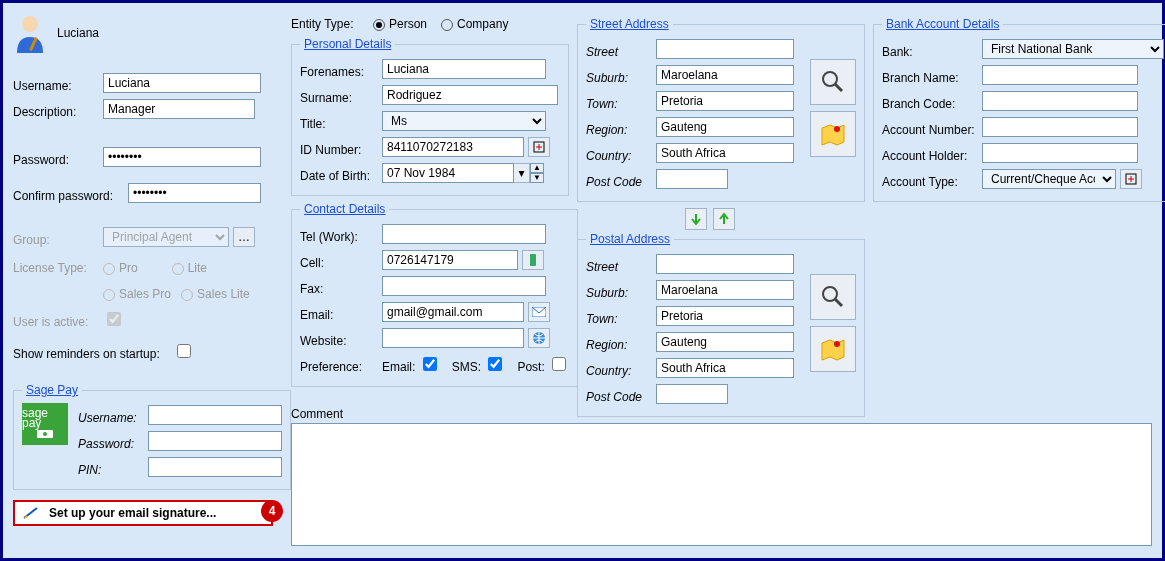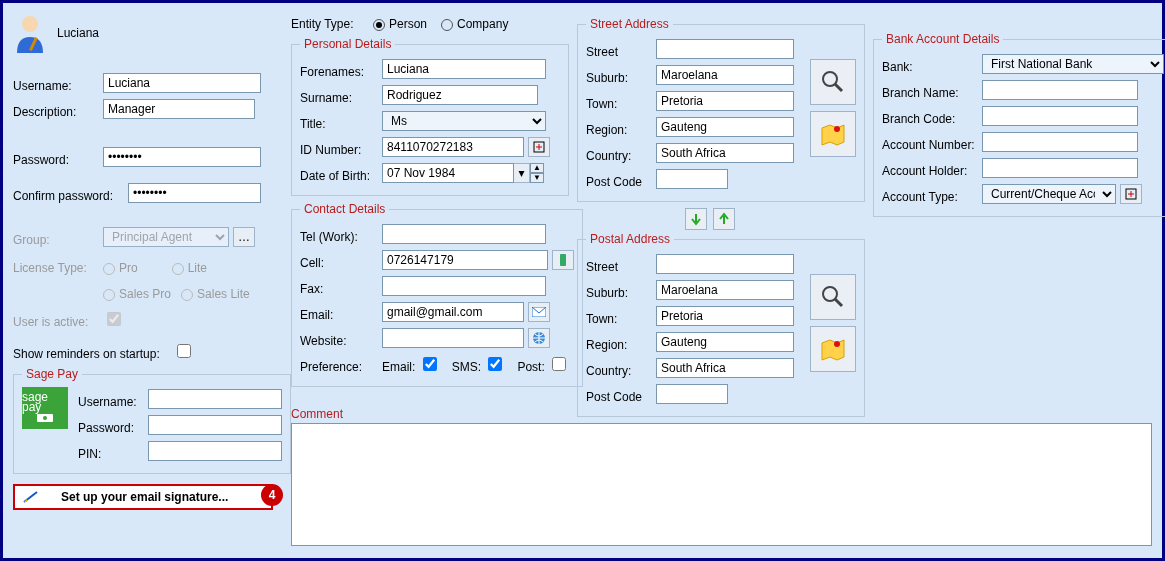--- a/index.html
+++ b/index.html
@@ -2,55 +2,55 @@
 <html><head>
 <meta charset="utf-8">
 <style>
   * { box-sizing: border-box; font-family: "Segoe UI", Tahoma, sans-serif; font-size: 12px; }
   body { margin: 0; background: #fff; }
   .frame { width: 1165px; height: 561px; border: 3px solid #000080; background: #d8e8f8; position: relative; }
   .col { position: absolute; }
   .left  { left: 10px;  top: 10px; width: 270px; }
   .mid   { left: 288px; top: 6px;  width: 278px; }
   .addr  { left: 574px; top: 14px; width: 288px; }
-  .bank  { left: 870px; top: 29px; width: 280px; }
+  .bank  { left: 870px; top: 14px; width: 280px; }
 
   .avatar { display:inline-block; vertical-align:middle; }
   .user-head { display:flex; align-items:center; gap:10px; margin-bottom:18px; }
 
   .row { display:flex; align-items:flex-end; margin-bottom:4px; min-height:22px; }
   .lbl { width: 90px; color:#000; }
-  .lbl.w70 { width:70px; } .lbl.w82{width:82px;} .lbl.w100{width:100px;} .lbl.w115{width:115px;}
+  .lbl.w70 { width:70px;font-style:italic; } .lbl.w82{width:82px;} .lbl.w100{width:100px;} .lbl.w115{width:115px;}
   .disabled { color:#9a9a9a; }
   input[type=text], input[type=password], select, textarea {
     border:1px solid #7a97b0; background:#fff; height:20px; padding:1px 4px;
   }
   select { background:#eef4fb; }
   .chk { width:14px; height:14px; }
 
   fieldset { border:1px solid #b6c9dc; margin:0 0 6px 0; padding:6px 8px 8px 8px; }
-  legend  { color:#b91c1c; padding:0 4px; font-size:12px; }
+  legend  { color:#1d4ed8; padding:0 4px; font-size:12px;text-decoration:underline; }
 
   .iconbtn { width:22px; height:20px; border:1px solid #9fb4c8; background:#e8eef6; display:inline-flex; align-items:center; justify-content:center; cursor:pointer; }
   .iconbtn.big { width:46px; height:46px; background:#eaeff5; }
   .arrowbtn { width:22px; height:22px; border:1px solid #9fb4c8; background:#eaeff5; display:inline-flex; align-items:center; justify-content:center; cursor:pointer;}
   .spinner { display:flex; flex-direction:column; }
   .spin { width:14px; height:10px; border:1px solid #7a97b0; background:#e8eef6; font-size:8px; line-height:8px; text-align:center; cursor:pointer;}
 
   .sagebox { width:46px; height:42px; background:#3aa33a; color:#fff; display:flex; flex-direction:column; align-items:center; justify-content:center; font-size:9px; line-height:10px; }
-  .sigbtn { width:260px; height:26px; border:2px solid #cc0000; background:#fff; display:flex; align-items:center; gap:22px; padding:0 8px; font-weight:bold; cursor:pointer; position:relative;}
+  .sigbtn { width:260px; height:26px; border:2px solid #cc0000; background:#fff; display:flex; align-items:center; gap:10px; padding:0 8px; font-weight:bold; cursor:pointer; position:relative;}
   .badge { position:absolute; right:-12px; top:-2px; width:22px; height:22px; border-radius:50%; background:#cc0000; color:#fff; display:flex; align-items:center; justify-content:center; font-weight:bold;}
 
   .radio-dot{ width:12px;height:12px;border:1px solid #555;border-radius:50%;display:inline-flex;align-items:center;justify-content:center;margin-right:4px;}
   .radio-dot.sel::after{content:"";width:6px;height:6px;background:#000;border-radius:50%;}
   .radio-dot.dis{border-color:#bbb;}
 
   .comment-wrap{ position:absolute; left:288px; top:404px; right:10px; bottom:10px; }
   .comment-area{ width:100%; height:calc(100% - 18px); border:1px solid #7a97b0; background:#fff; resize:none; overflow-y:scroll;}
-  .sect-label{ color:#b91c1c; margin-bottom:2px; display:block;}
+  .sect-label{ color:#000000; margin-bottom:2px; display:block;}
 
   svg { display:block; }
 </style>
 </head>
 <body>
 
 <div class="frame">
 
   <div class="col left">
     <div class="user-head">
@@ -110,21 +110,21 @@
     <div class="row" style="margin-top:6px">
       <span class="lbl disabled">User is active:</span>
       <input type="checkbox" class="chk" checked="" disabled="" style="">
     </div>
 
     <div class="row" style="margin-top:10px">
       <span style="width:160px">Show reminders on startup:</span>
       <input type="checkbox" class="chk" style="">
     </div>
 
-    <fieldset style="margin-top:6px">
+    <fieldset style="margin-top:22px">
       <legend>Sage Pay</legend>
       <div style="display:flex;gap:10px">
         <div class="sagebox">
           <span>sage pay</span>
           <svg width="20" height="12">
               <rect x="2" y="2" width="16" height="8" fill="#fff" rx="1"></rect>
               <circle cx="10" cy="6" r="2" fill="#3aa33a"></circle>
             </svg>
         </div>
         <div style="flex:1">
@@ -165,21 +165,21 @@
     </div>
 
     <fieldset>
       <legend>Personal Details</legend>
       <div class="row">
           <span class="lbl w82">Forenames:</span>
           <input type="text" style="width: 164px;" value="Luciana">
         </div>
       <div class="row">
           <span class="lbl w82">Surname:</span>
-          <input type="text" style="width: 156px;" value="Rodriguez">
+          <input type="text" style="width: 176px;" value="Rodriguez">
         </div>
       <div class="row">
           <span class="lbl w82">Title:</span>
           <select style="width:164px"><option>Ms</option></select>
         </div>
       <div class="row">
           <span class="lbl w82">ID Number:</span>
           <input type="text" style="width: 142px;" value="8411070272183">
         <span class="iconbtn" style="margin-left:4px">
             <svg width="12" height="12">
@@ -200,21 +200,21 @@
     </fieldset>
 
     <fieldset>
       <legend>Contact Details</legend>
       <div class="row">
           <span class="lbl w82">Tel (Work):</span>
           <input type="text" style="width: 164px;">
         </div>
       <div class="row">
           <span class="lbl w82">Cell:</span>
-          <input type="text" style="width: 166px;" value="0726147179">
+          <input type="text" style="width: 136px;" value="0726147179">
         <span class="iconbtn" style="margin-left:4px">
             <svg width="10" height="14">
               <rect x="2" y="1" width="6" height="12" rx="1" fill="#3a6"></rect>
             </svg>
           </span>
         </div>
       <div class="row">
           <span class="lbl w82">Fax:</span>
           <input type="text" style="width: 164px;">
         </div>

